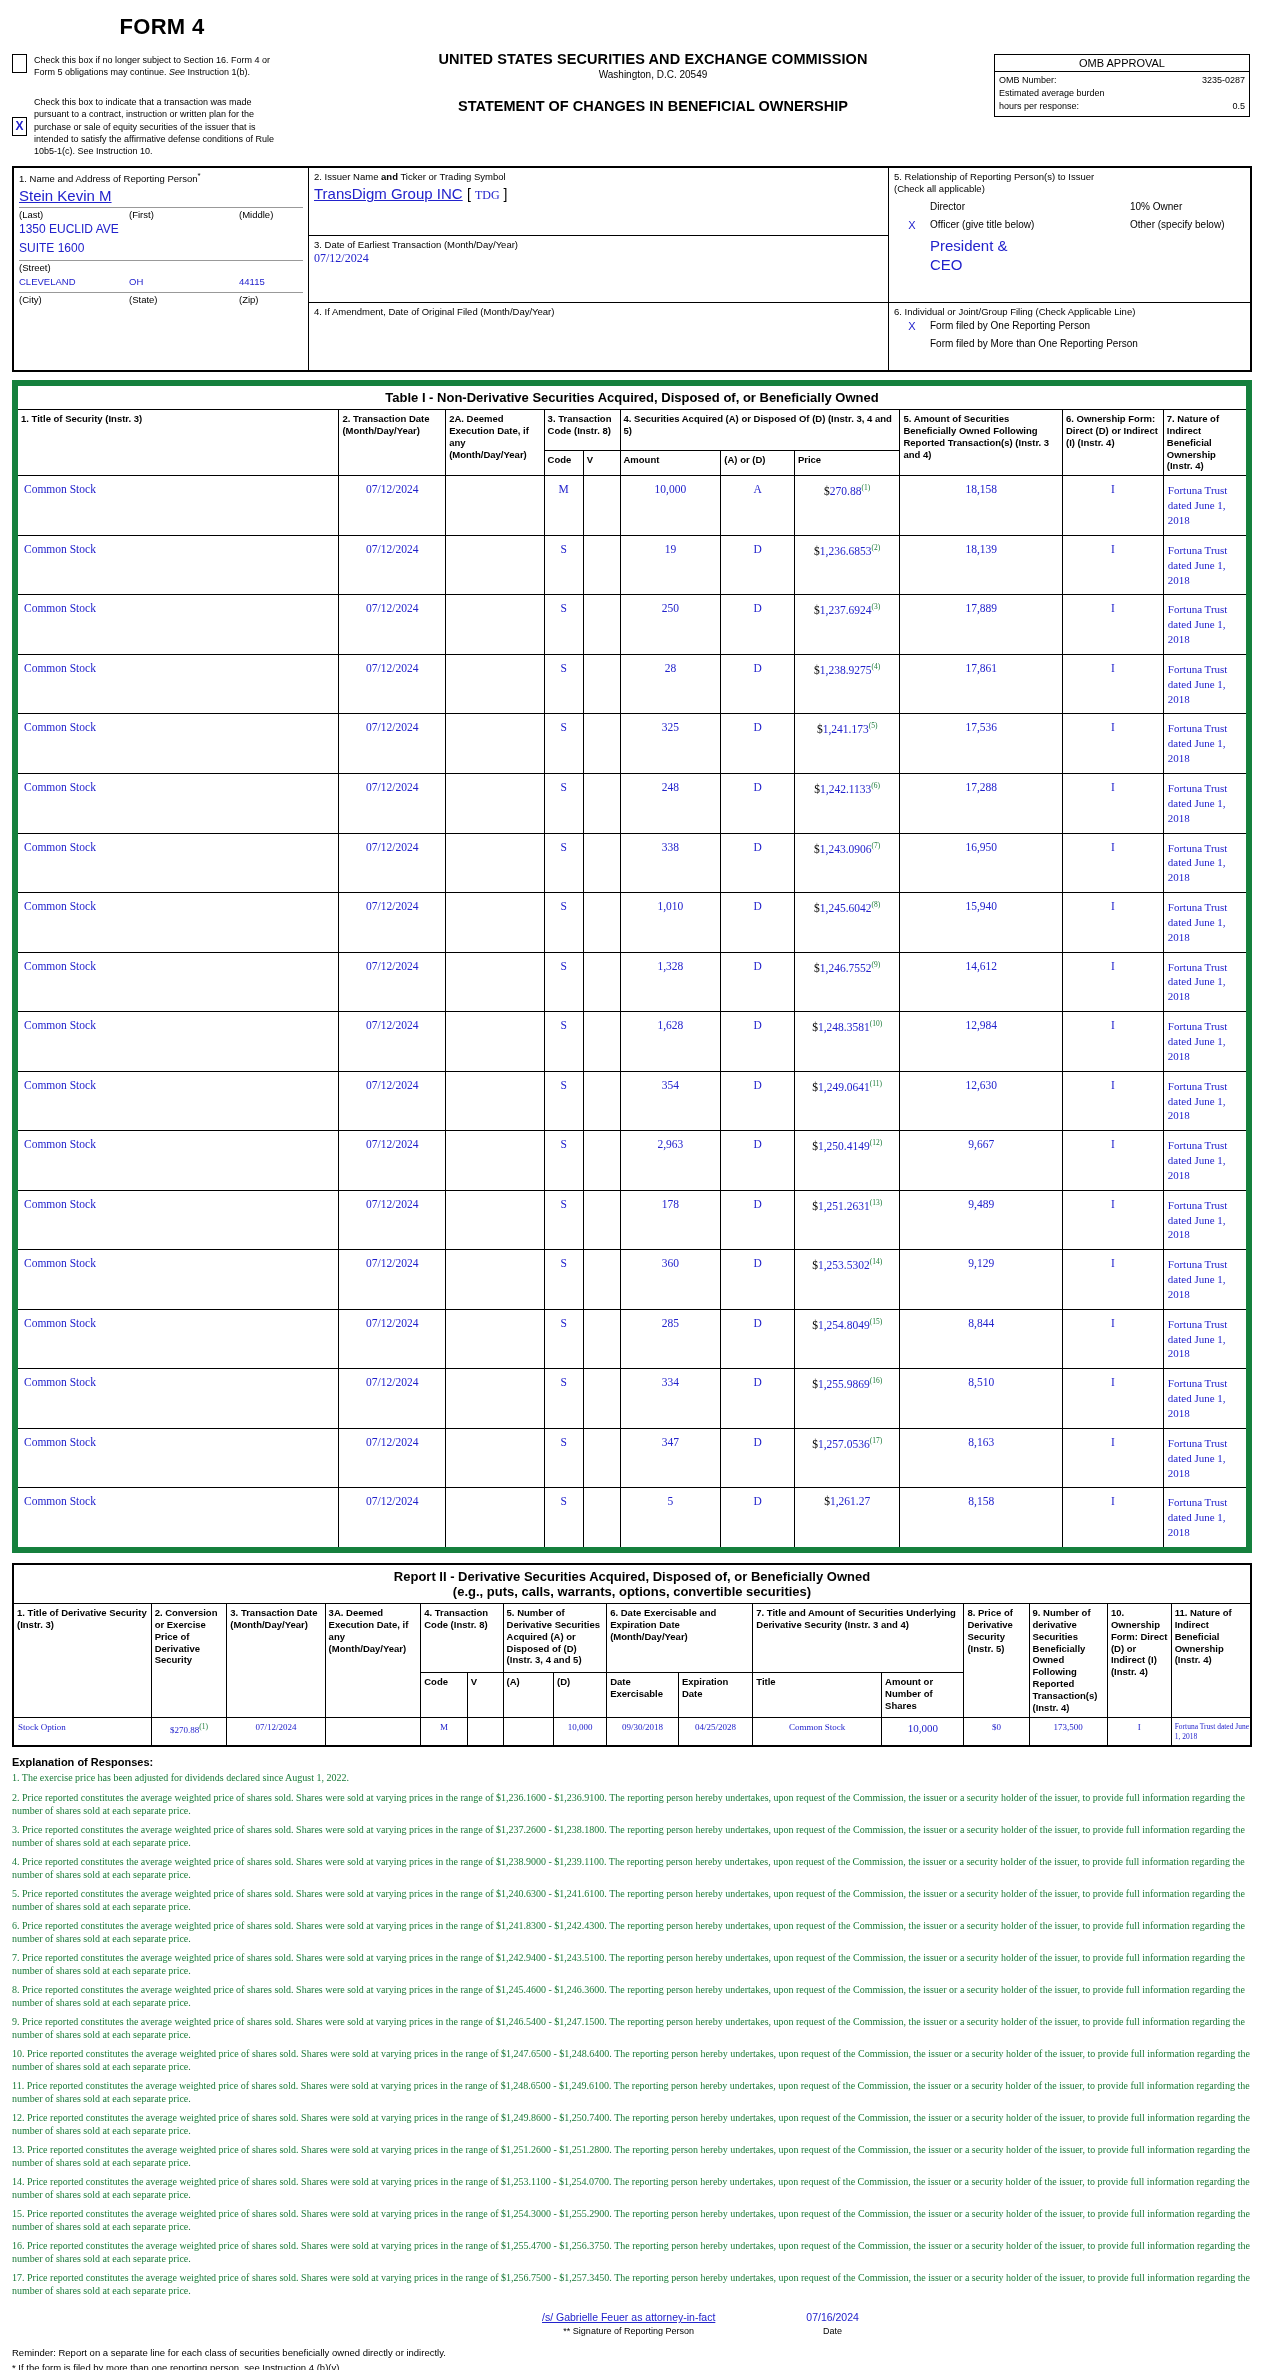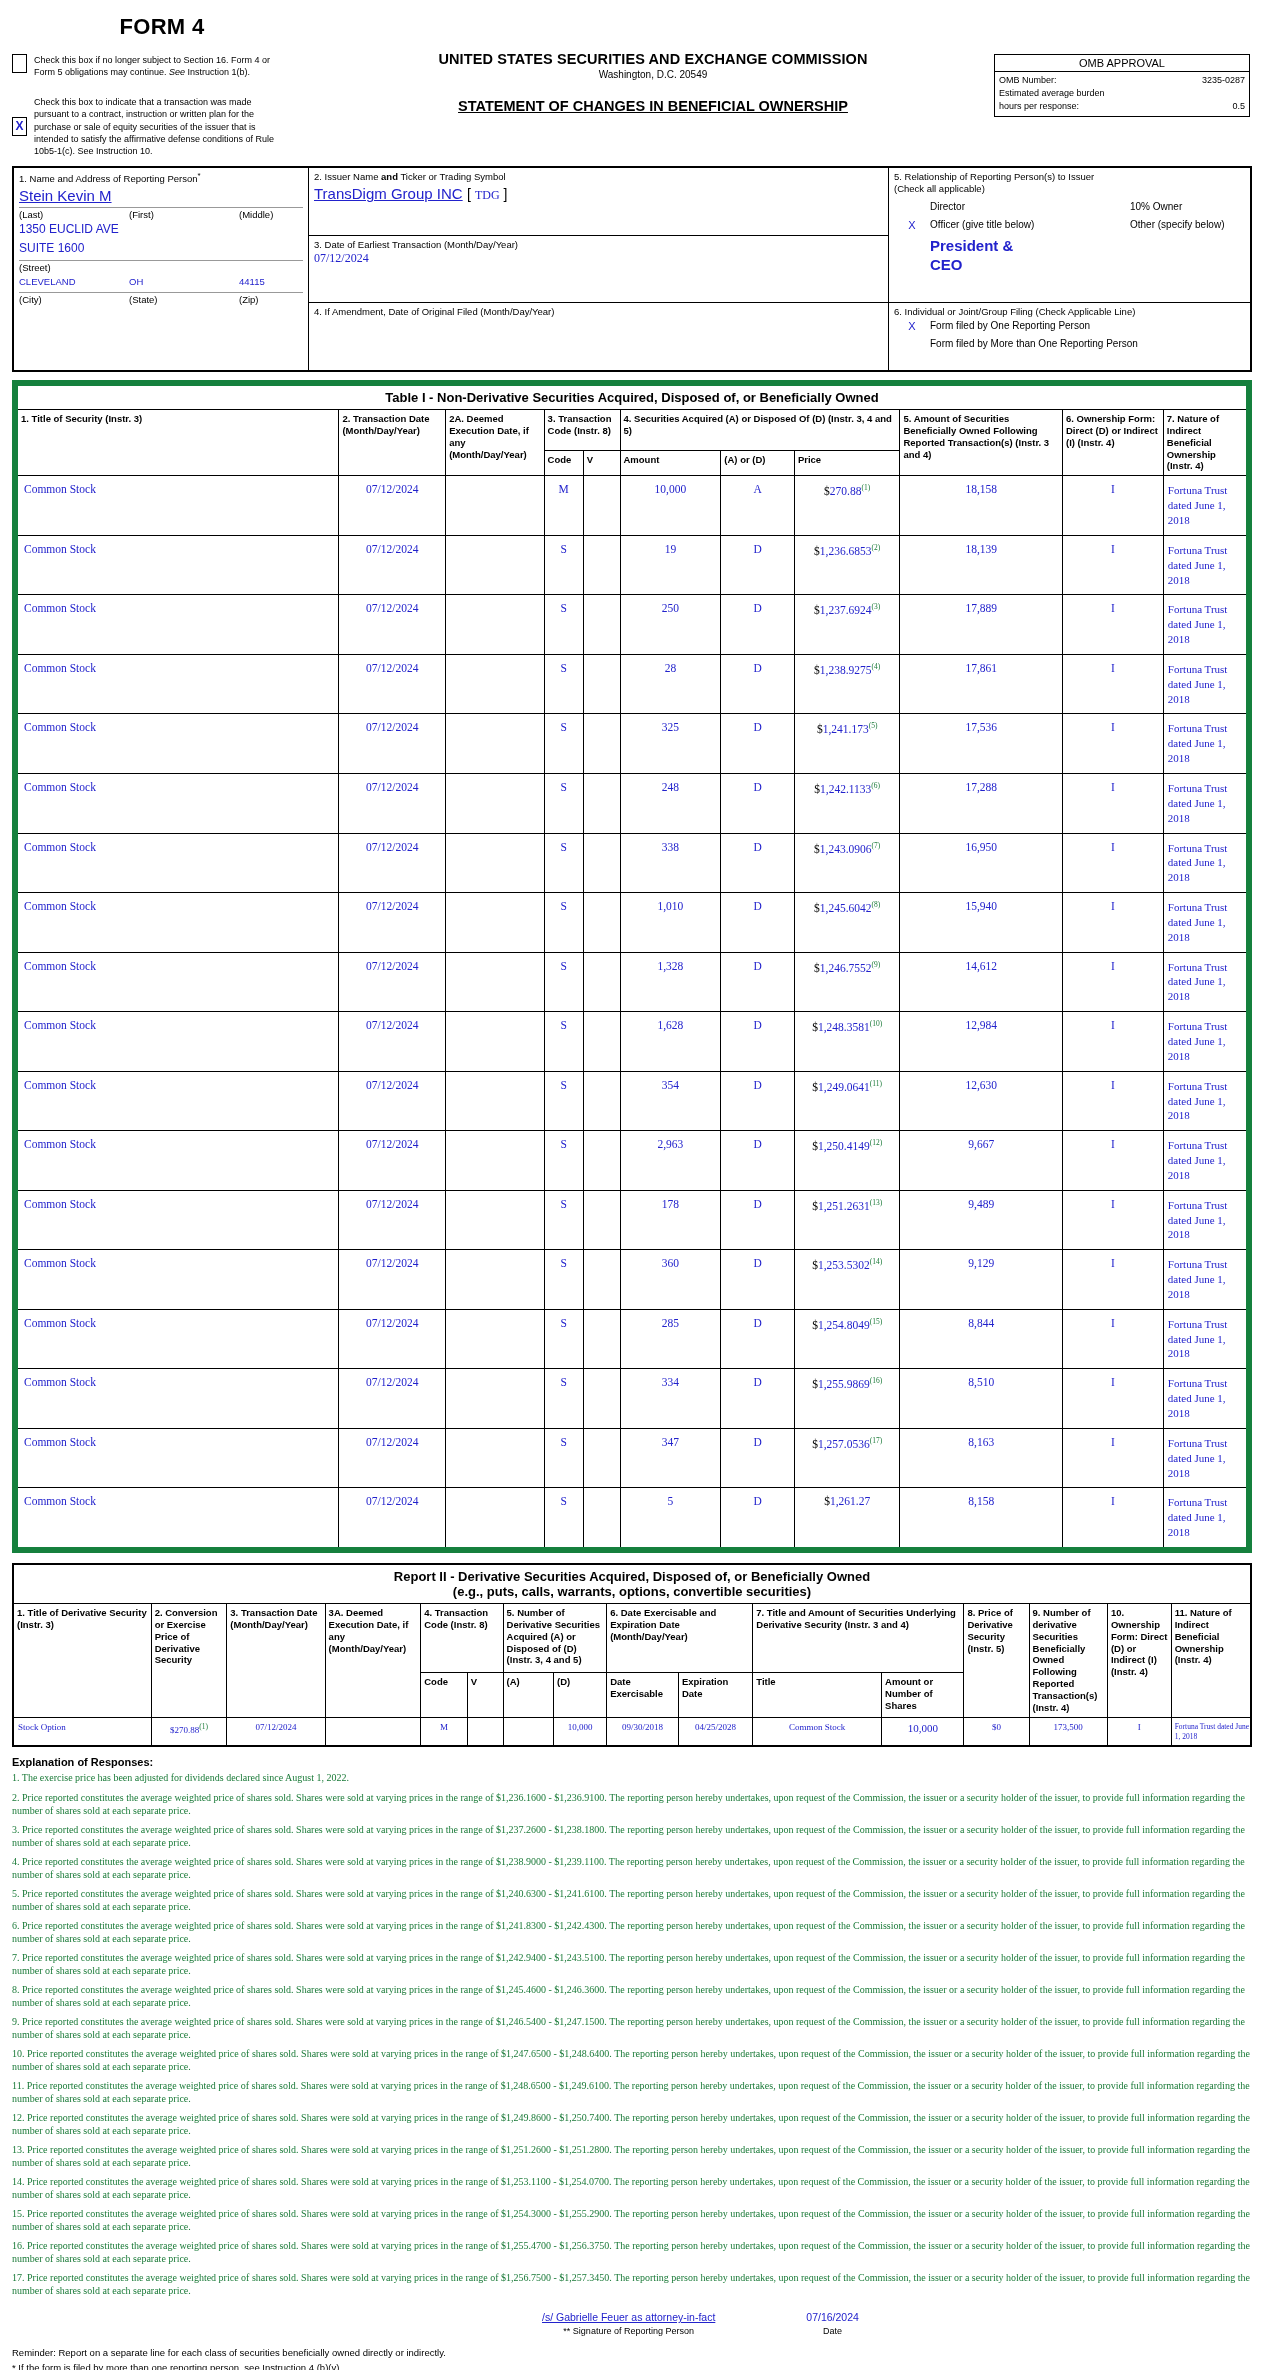--- a/index.html
+++ b/index.html
@@ -10,21 +10,21 @@
 
   
   .secform{font-size:15px;margin:4px 0 2px 2px;}
   .hdr{display:flex;align-items:center;}
   .hdr-left{width:300px;flex:0 0 300px;}
   .hdr-mid{flex:1 1 auto;text-align:center;}
   .hdr-right{width:258px;flex:0 0 258px;padding-top:6px;}
   .form4{font-size:22px;font-weight:bold;text-align:center;margin:6px 0 0 0;letter-spacing:.3px;}
   .sec-title{font-size:14.5px;font-weight:bold;letter-spacing:.1px;}
   .sec-sub{font-size:10px;margin-top:2px;}
-  .stmt{font-size:14.5px;font-weight:bold;margin-top:18px;text-decoration:underline;}
+  .stmt{font-size:14.5px;font-weight:bold;margin-top:18px;}
   .filed{font-size:9.5px;margin-top:16px;line-height:1.35;}
 
   .omb{border:1px solid #000;width:256px;box-sizing:border-box;}
   .omb-title{text-align:center;font-size:11px;border-bottom:1px solid #000;padding:2px 0;}
   .omb-body{padding:2px 4px 3px 4px;font-size:9px;line-height:1.45;}
   .omb-row{display:flex;justify-content:space-between;}
 
   .chk-block{display:flex;align-items:flex-start;margin-top:14px;font-size:9px;line-height:1.35;}
   .chk-block.two{margin-top:18px;align-items:center;}
   .cbox{width:13px;height:17px;border:1px solid #000;flex:0 0 13px;margin-right:7px;
@@ -47,21 +47,21 @@
   .bx{border-bottom:1px solid #000;box-sizing:border-box;padding:3px 5px;}
   .bx:last-child{border-bottom:none;}
   .b2{height:68px;}
   .b3{height:67px;}
   .b4{height:67px;}
   .b5{height:135px;}
   .b6{height:67px;}
   .relrow{display:flex;font-size:10px;margin-top:3px;line-height:1.5;}
   .relx{width:36px;flex:0 0 36px;text-align:center;font-size:11px;}
   .rel1{width:200px;flex:0 0 200px;}
-  .title-big{font-size:15px;color:#2222cc;line-height:1.25;margin-left:36px;margin-top:4px;font-weight:bold;}
+  .title-big{font-size:15px;color:#2222cc;line-height:1.25;margin-left:36px;margin-top:4px;}
   .jrow{display:flex;font-size:10px;line-height:1.6;}
   .jx{width:36px;flex:0 0 36px;text-align:center;font-size:11px;}
 
   
   table.grid{border-collapse:collapse;width:100%;table-layout:fixed;margin-top:8px;border:6px solid #15803d;}
   table.grid td,table.grid th{border:1px solid #000;vertical-align:top;}
   .tcap{font-weight:bold;font-size:13px;text-align:center;padding:4px 2px;}
   .th{font-size:9.5px;font-weight:bold;line-height:1.25;padding:3px 3px;vertical-align:top;text-align:left;}
   .td{font-size:11.5px;text-align:center;padding:7px 2px;color:#2222cc;vertical-align:middle;}
   .td.left{text-align:left;padding-left:6px;}

